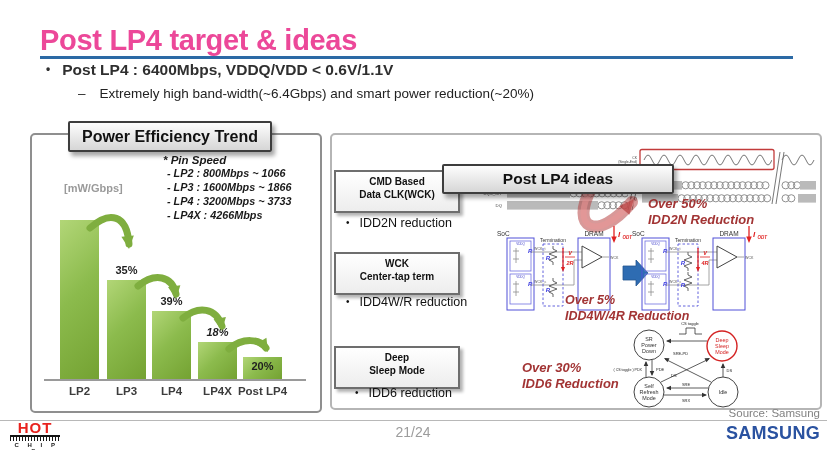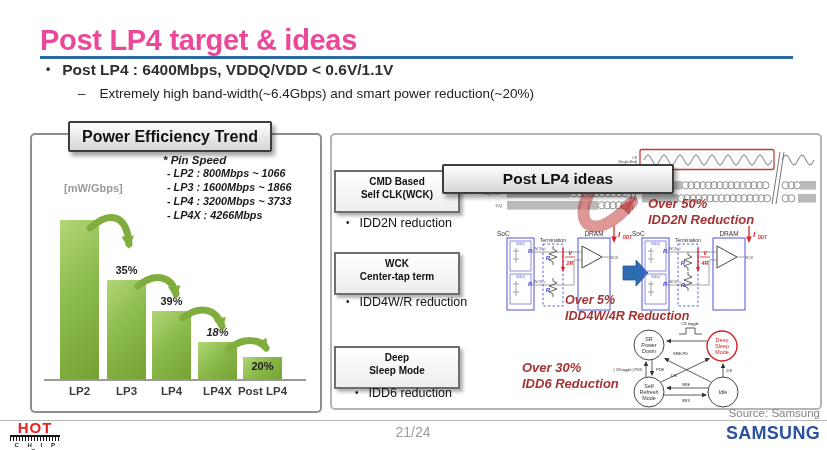--- a/index.html
+++ b/index.html
@@ -152,21 +152,21 @@
       </svg>
   </div>
 
   <div class="abs panel" id="right-panel"></div>
   <div class="abs hdr" id="right-hdr">
     <span>Post LP4 ideas</span>
   </div>
 
   <div class="abs idea" id="idea1">
     <div>CMD Based</div>
-    <div>Self CLK(WCK)</div>
+    <div>Data CLK(WCK)</div>
   </div>
   <div class="ibullet" id="ib1">
     <span class="mk">•</span><span>IDD2N reduction</span>
   </div>
 
   <div class="abs idea" id="idea2">
     <div>WCK</div>
     <div>Center-tap term</div>
   </div>
   <div class="ibullet" id="ib2">

